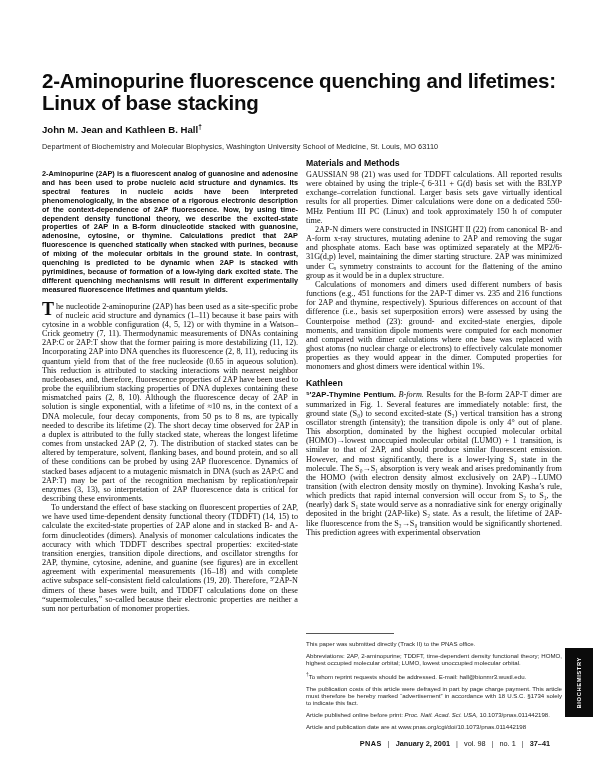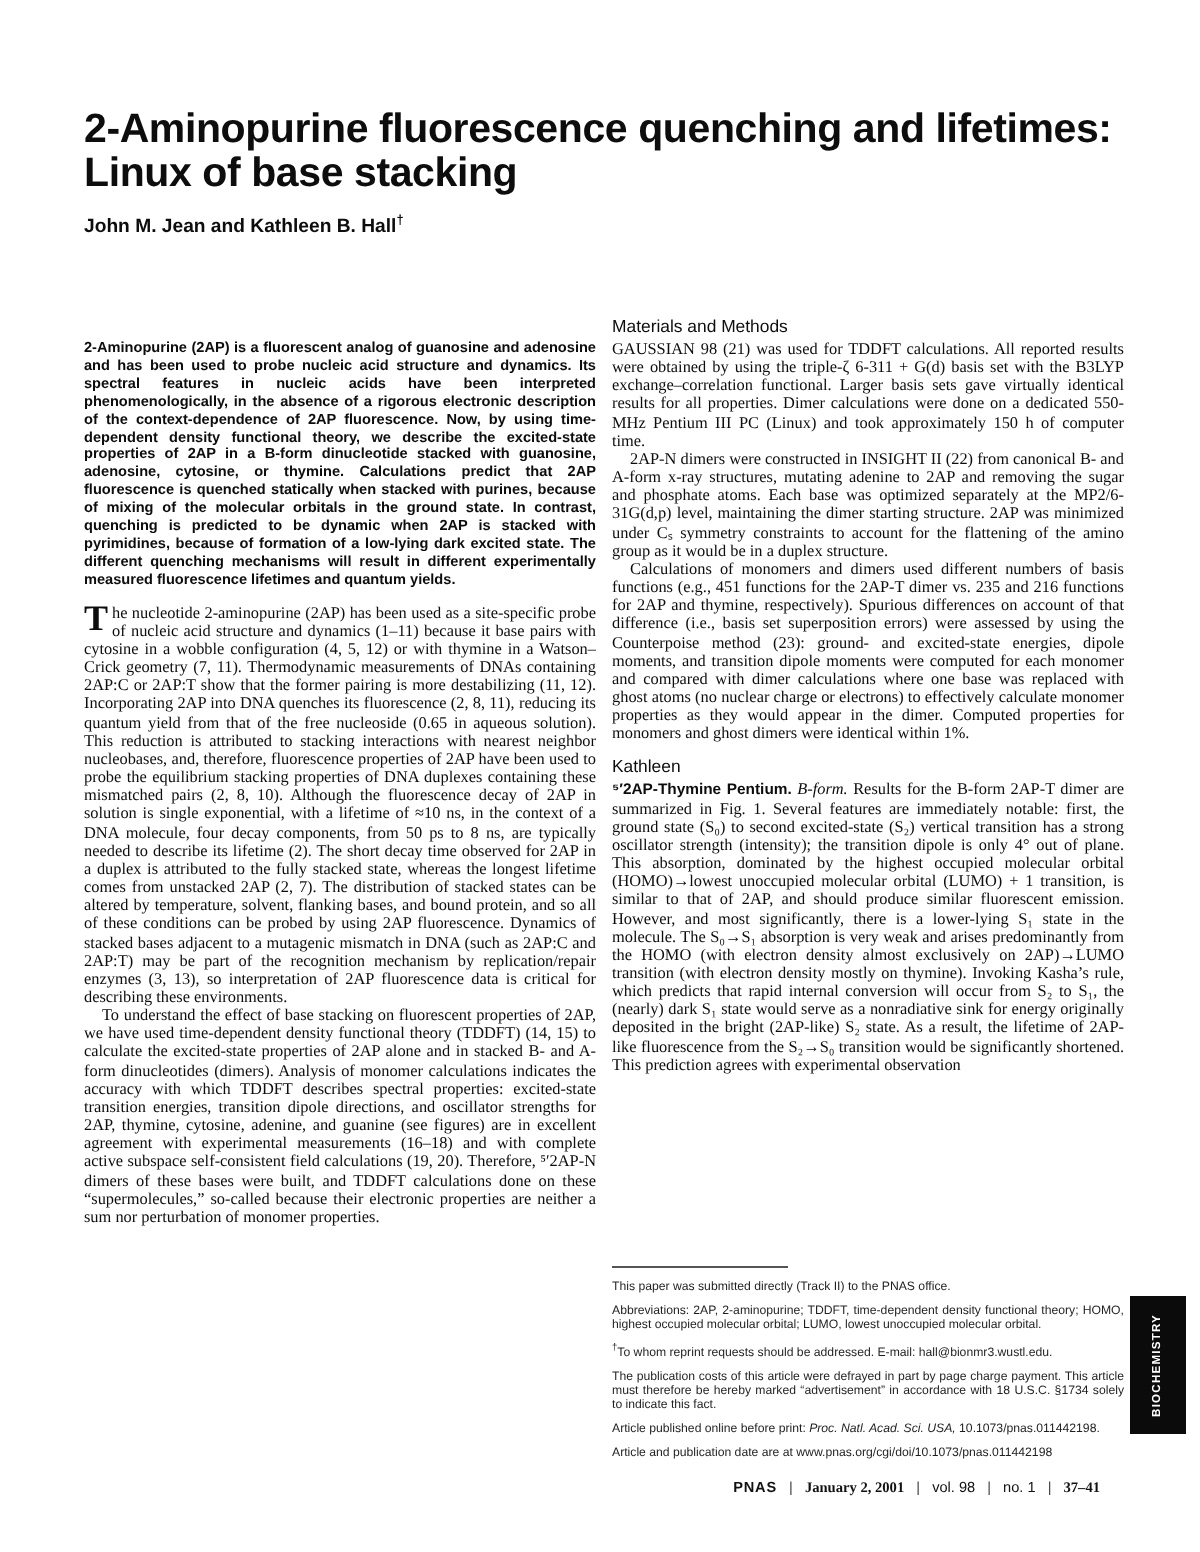--- a/index.html
+++ b/index.html
@@ -3,21 +3,21 @@
 <meta charset="utf-8">
 <title>PNAS page</title>
 <style>
   html,body{margin:0;padding:0;background:#e8e8e8;}
   .page{
     position:relative;width:600px;height:776px;background:#ffffff;
     margin:0 auto;overflow:hidden;color:#111;
     font-family:"Liberation Serif",serif;
   }
   
-  .masthead{position:absolute;left:42px;top:54px;width:520px;}
+  .masthead{position:absolute;left:42px;top:70px;width:520px;}
   .title{
     margin:0;font-family:"Liberation Sans",sans-serif;font-weight:700;
     font-size:20.5px;line-height:22px;letter-spacing:-0.2px;color:#0d0d0d;
   }
   .authors{
     margin:9px 0 0 0;font-family:"Liberation Sans",sans-serif;
     font-weight:700;font-size:9.6px;color:#0d0d0d;
   }
   .authors sup{font-size:6.5px;}
   .affil,.edited{
@@ -35,21 +35,21 @@
   }
   .body{
     margin:0;font-size:8.2px;line-height:9.15px;text-align:justify;color:#0d0d0d;
   }
   .body.indent{text-indent:9px;}
   .dropcap{
     float:left;font-size:18px;line-height:15px;font-weight:700;
     padding-right:2px;color:#0d0d0d;
   }
   .sect{
-    margin:0 0 2px 0;font-family:"Liberation Sans",sans-serif;font-weight:400;
+    margin:0 0 2px 0;font-family:"Liberation Sans",sans-serif;font-weight:700;
     font-size:8.7px;color:#0d0d0d;
   }
   .sect.later{margin-top:7px;}
   .lead{font-family:"Liberation Sans",sans-serif;font-weight:700;font-size:7.7px;}
   .leadit{font-style:italic;}
   
   .footnotes{
     position:absolute;left:306px;top:633px;width:256px;
     font-family:"Liberation Sans",sans-serif;font-size:6.1px;line-height:7.3px;
     color:#1f1f1f;text-align:justify;
@@ -57,40 +57,41 @@
   .fn-rule{width:88px;border:none;border-top:1px solid #555;margin:0 0 6px 0;}
   .footnotes p{margin:0 0 4.5px 0;}
   .footnotes sup{font-size:4.8px;}
   
   .pagefoot{
     position:absolute;right:50px;top:739px;
     font-family:"Liberation Sans",sans-serif;font-size:7.3px;color:#111;
   }
   .pagefoot .sep{margin:0 4px;color:#444;}
   .pagefoot .pnas{font-weight:700;letter-spacing:0.4px;}
-  .pagefoot .b{font-weight:700;font-family:Liberation Serif, serif;}
+  .pagefoot .b{font-weight:700;}
   
   .category-tab{
     position:absolute;right:7px;top:648px;width:28px;height:69px;
     background:#0b0b0b;display:flex;align-items:center;justify-content:center;
   }
   .category-tab span{
     writing-mode:vertical-rl;transform:rotate(180deg);
     color:#ffffff;font-family:"Liberation Sans",sans-serif;
     font-weight:700;font-size:5.8px;letter-spacing:0.6px;
   }
 </style>
 </head>
 <body>
 
 <div class="page">
 
   <header class="masthead">
     <h1 class="title"><span>2-Aminopurine fluorescence quenching and lifetimes:</span><br><span>Linux of base stacking</span></h1>
     <p class="authors"><span>John M. Jean and Kathleen B. Hall</span><sup>†</sup></p>
+    <p class="affil">Department of Biochemistry and Molecular Biophysics, Washington University School of Medicine, St. Louis, MO 63110</p>
   </header>
 
   <section class="col left">
     <p class="abstract">2-Aminopurine (2AP) is a fluorescent analog of guanosine and adenosine and has been used to probe nucleic acid structure and dynamics. Its spectral features in nucleic acids have been interpreted phenomenologically, in the absence of a rigorous electronic description of the context-dependence of 2AP fluorescence. Now, by using time-dependent density functional theory, we describe the excited-state properties of 2AP in a B-form dinucleotide stacked with guanosine, adenosine, cytosine, or thymine. Calculations predict that 2AP fluorescence is quenched statically when stacked with purines, because of mixing of the molecular orbitals in the ground state. In contrast, quenching is predicted to be dynamic when 2AP is stacked with pyrimidines, because of formation of a low-lying dark excited state. The different quenching mechanisms will result in different experimentally measured fluorescence lifetimes and quantum yields.</p>
     <p class="body"><span class="dropcap">T</span><span>he nucleotide 2-aminopurine (2AP) has been used as a site-specific probe of nucleic acid structure and dynamics (1–11) because it base pairs with cytosine in a wobble configuration (4, 5, 12) or with thymine in a Watson–Crick geometry (7, 11). Thermodynamic measurements of DNAs containing 2AP:C or 2AP:T show that the former pairing is more destabilizing (11, 12). Incorporating 2AP into DNA quenches its fluorescence (2, 8, 11), reducing its quantum yield from that of the free nucleoside (0.65 in aqueous solution). This reduction is attributed to stacking interactions with nearest neighbor nucleobases, and, therefore, fluorescence properties of 2AP have been used to probe the equilibrium stacking properties of DNA duplexes containing these mismatched pairs (2, 8, 10). Although the fluorescence decay of 2AP in solution is single exponential, with a lifetime of ≈10 ns, in the context of a DNA molecule, four decay components, from 50 ps to 8 ns, are typically needed to describe its lifetime (2). The short decay time observed for 2AP in a duplex is attributed to the fully stacked state, whereas the longest lifetime comes from unstacked 2AP (2, 7). The distribution of stacked states can be altered by temperature, solvent, flanking bases, and bound protein, and so all of these conditions can be probed by using 2AP fluorescence. Dynamics of stacked bases adjacent to a mutagenic mismatch in DNA (such as 2AP:C and 2AP:T) may be part of the recognition mechanism by replication/repair enzymes (3, 13), so interpretation of 2AP fluorescence data is critical for describing these environments.</span></p>
     <p class="body indent">To understand the effect of base stacking on fluorescent properties of 2AP, we have used time-dependent density functional theory (TDDFT) (14, 15) to calculate the excited-state properties of 2AP alone and in stacked B- and A-form dinucleotides (dimers). Analysis of monomer calculations indicates the accuracy with which TDDFT describes spectral properties: excited-state transition energies, transition dipole directions, and oscillator strengths for 2AP, thymine, cytosine, adenine, and guanine (see figures) are in excellent agreement with experimental measurements (16–18) and with complete active subspace self-consistent field calculations (19, 20). Therefore, ⁵′2AP-N dimers of these bases were built, and TDDFT calculations done on these “supermolecules,” so-called because their electronic properties are neither a sum nor perturbation of monomer properties.</p>
   </section>
 
   <section class="col right">
     <h2 class="sect">Materials and Methods</h2>

